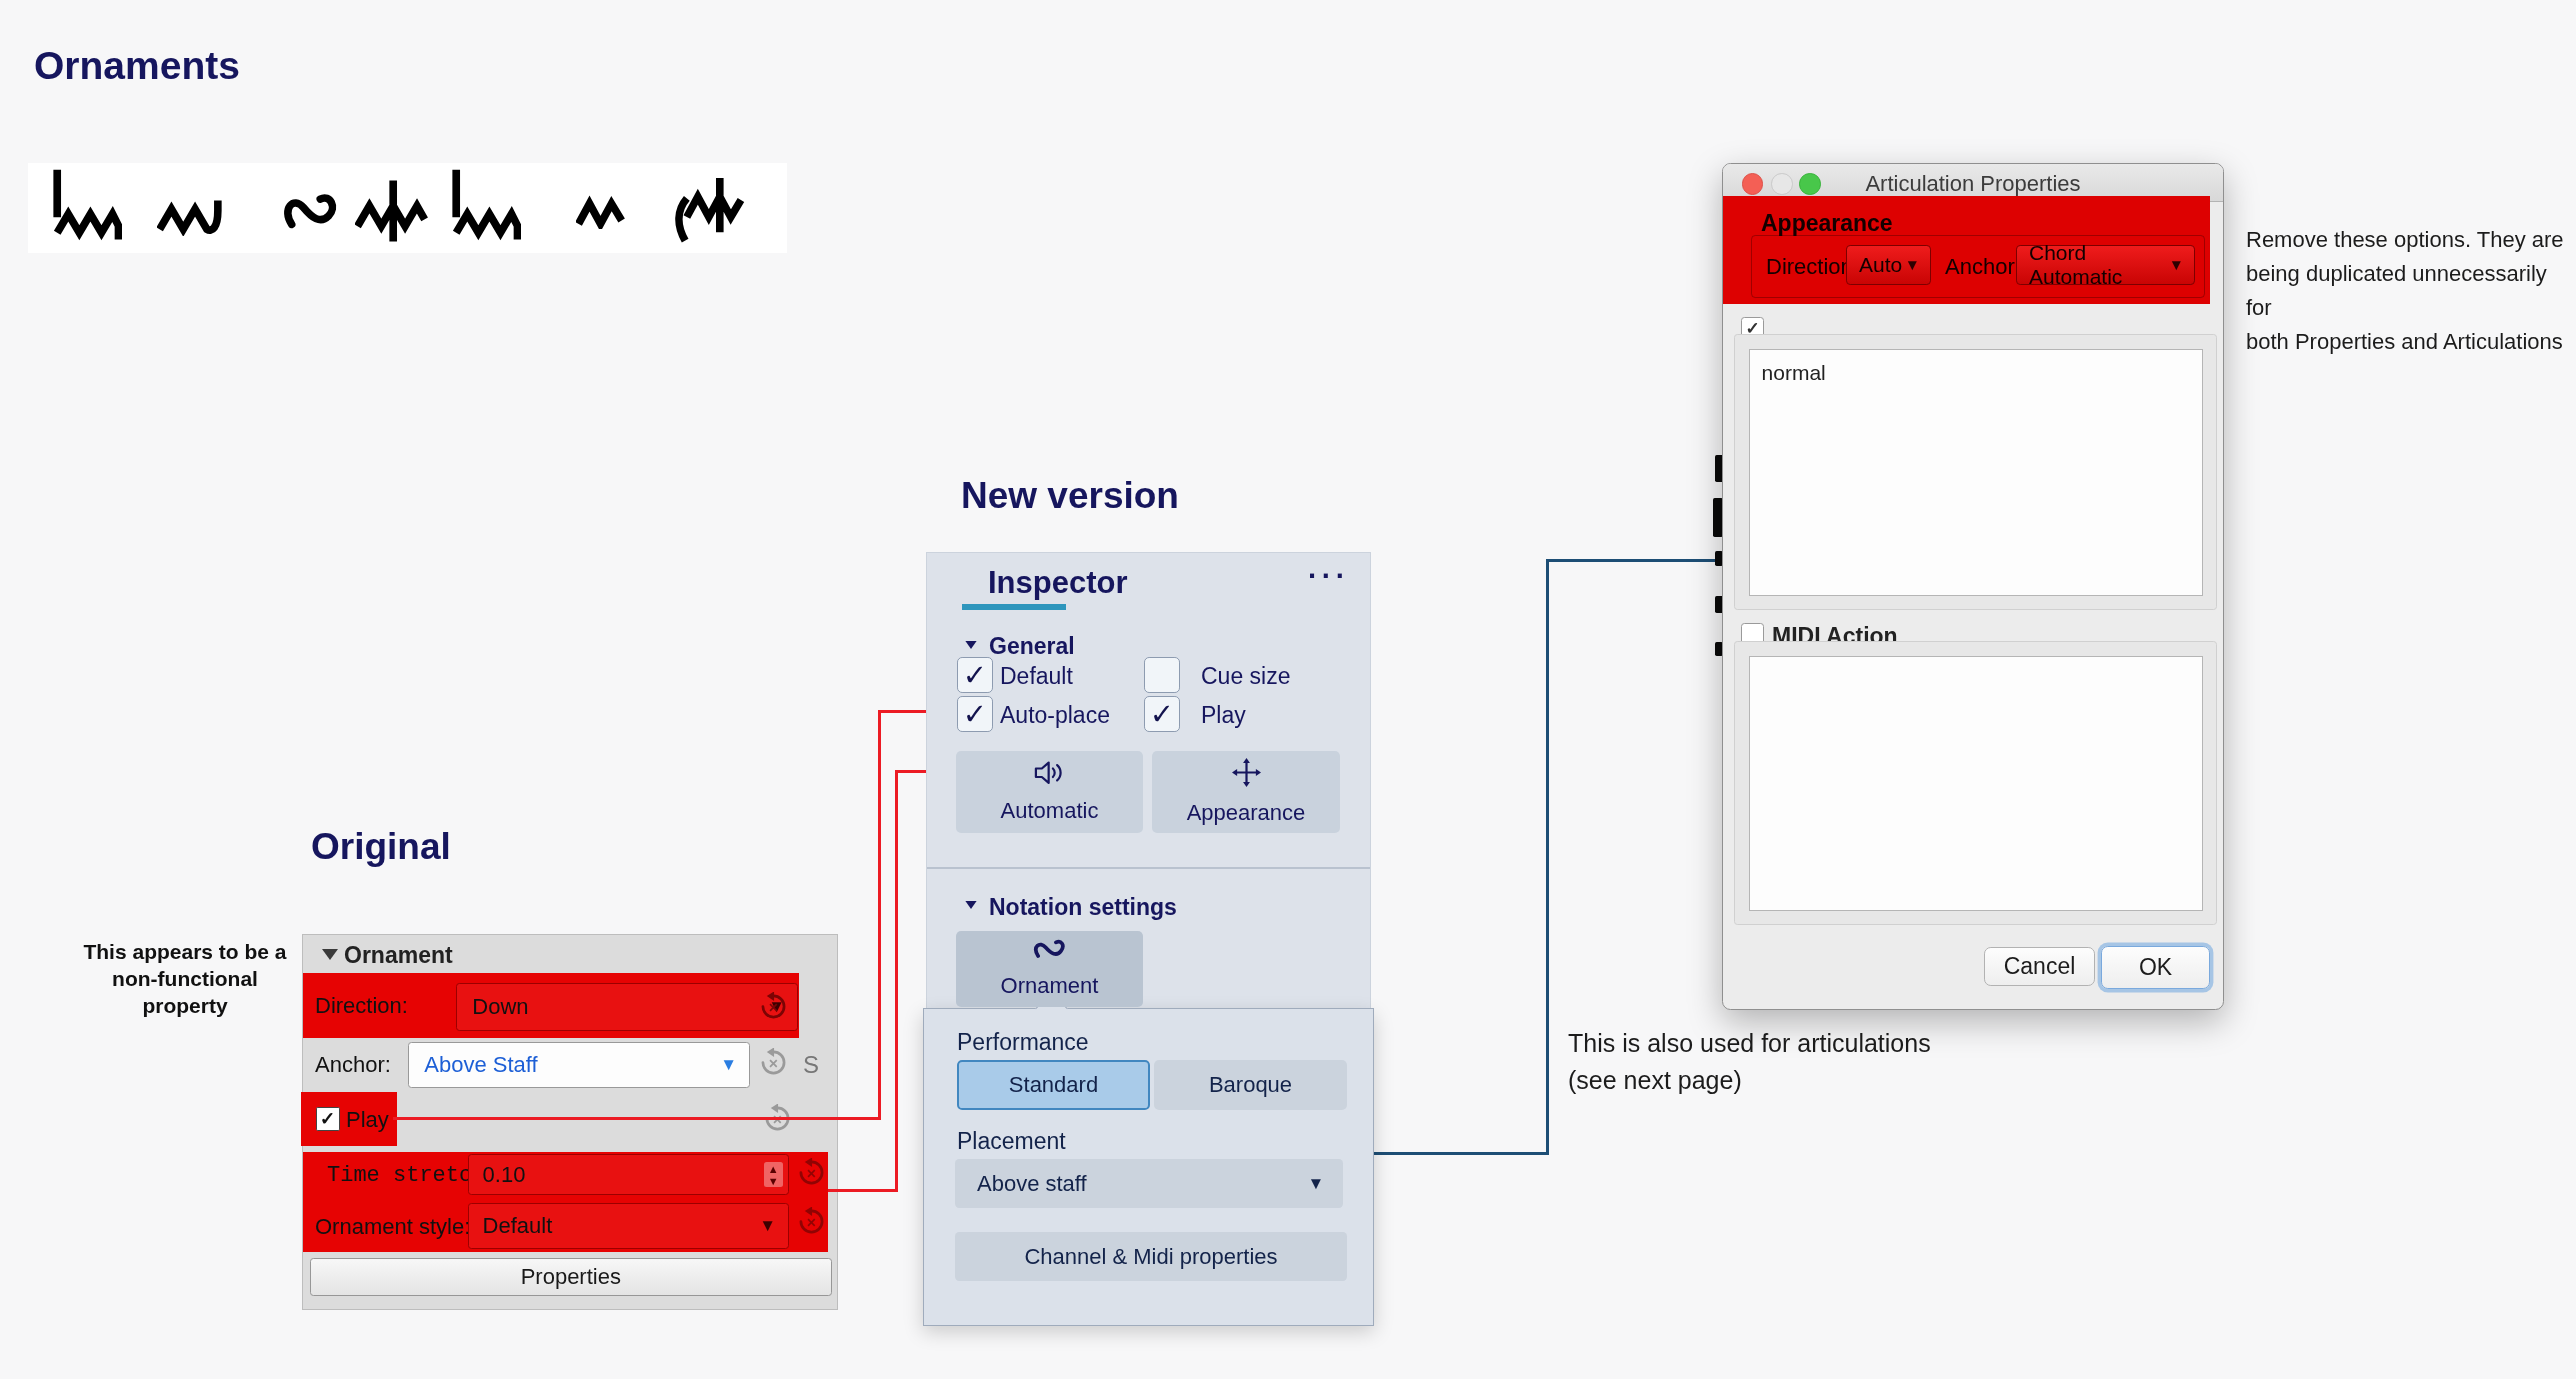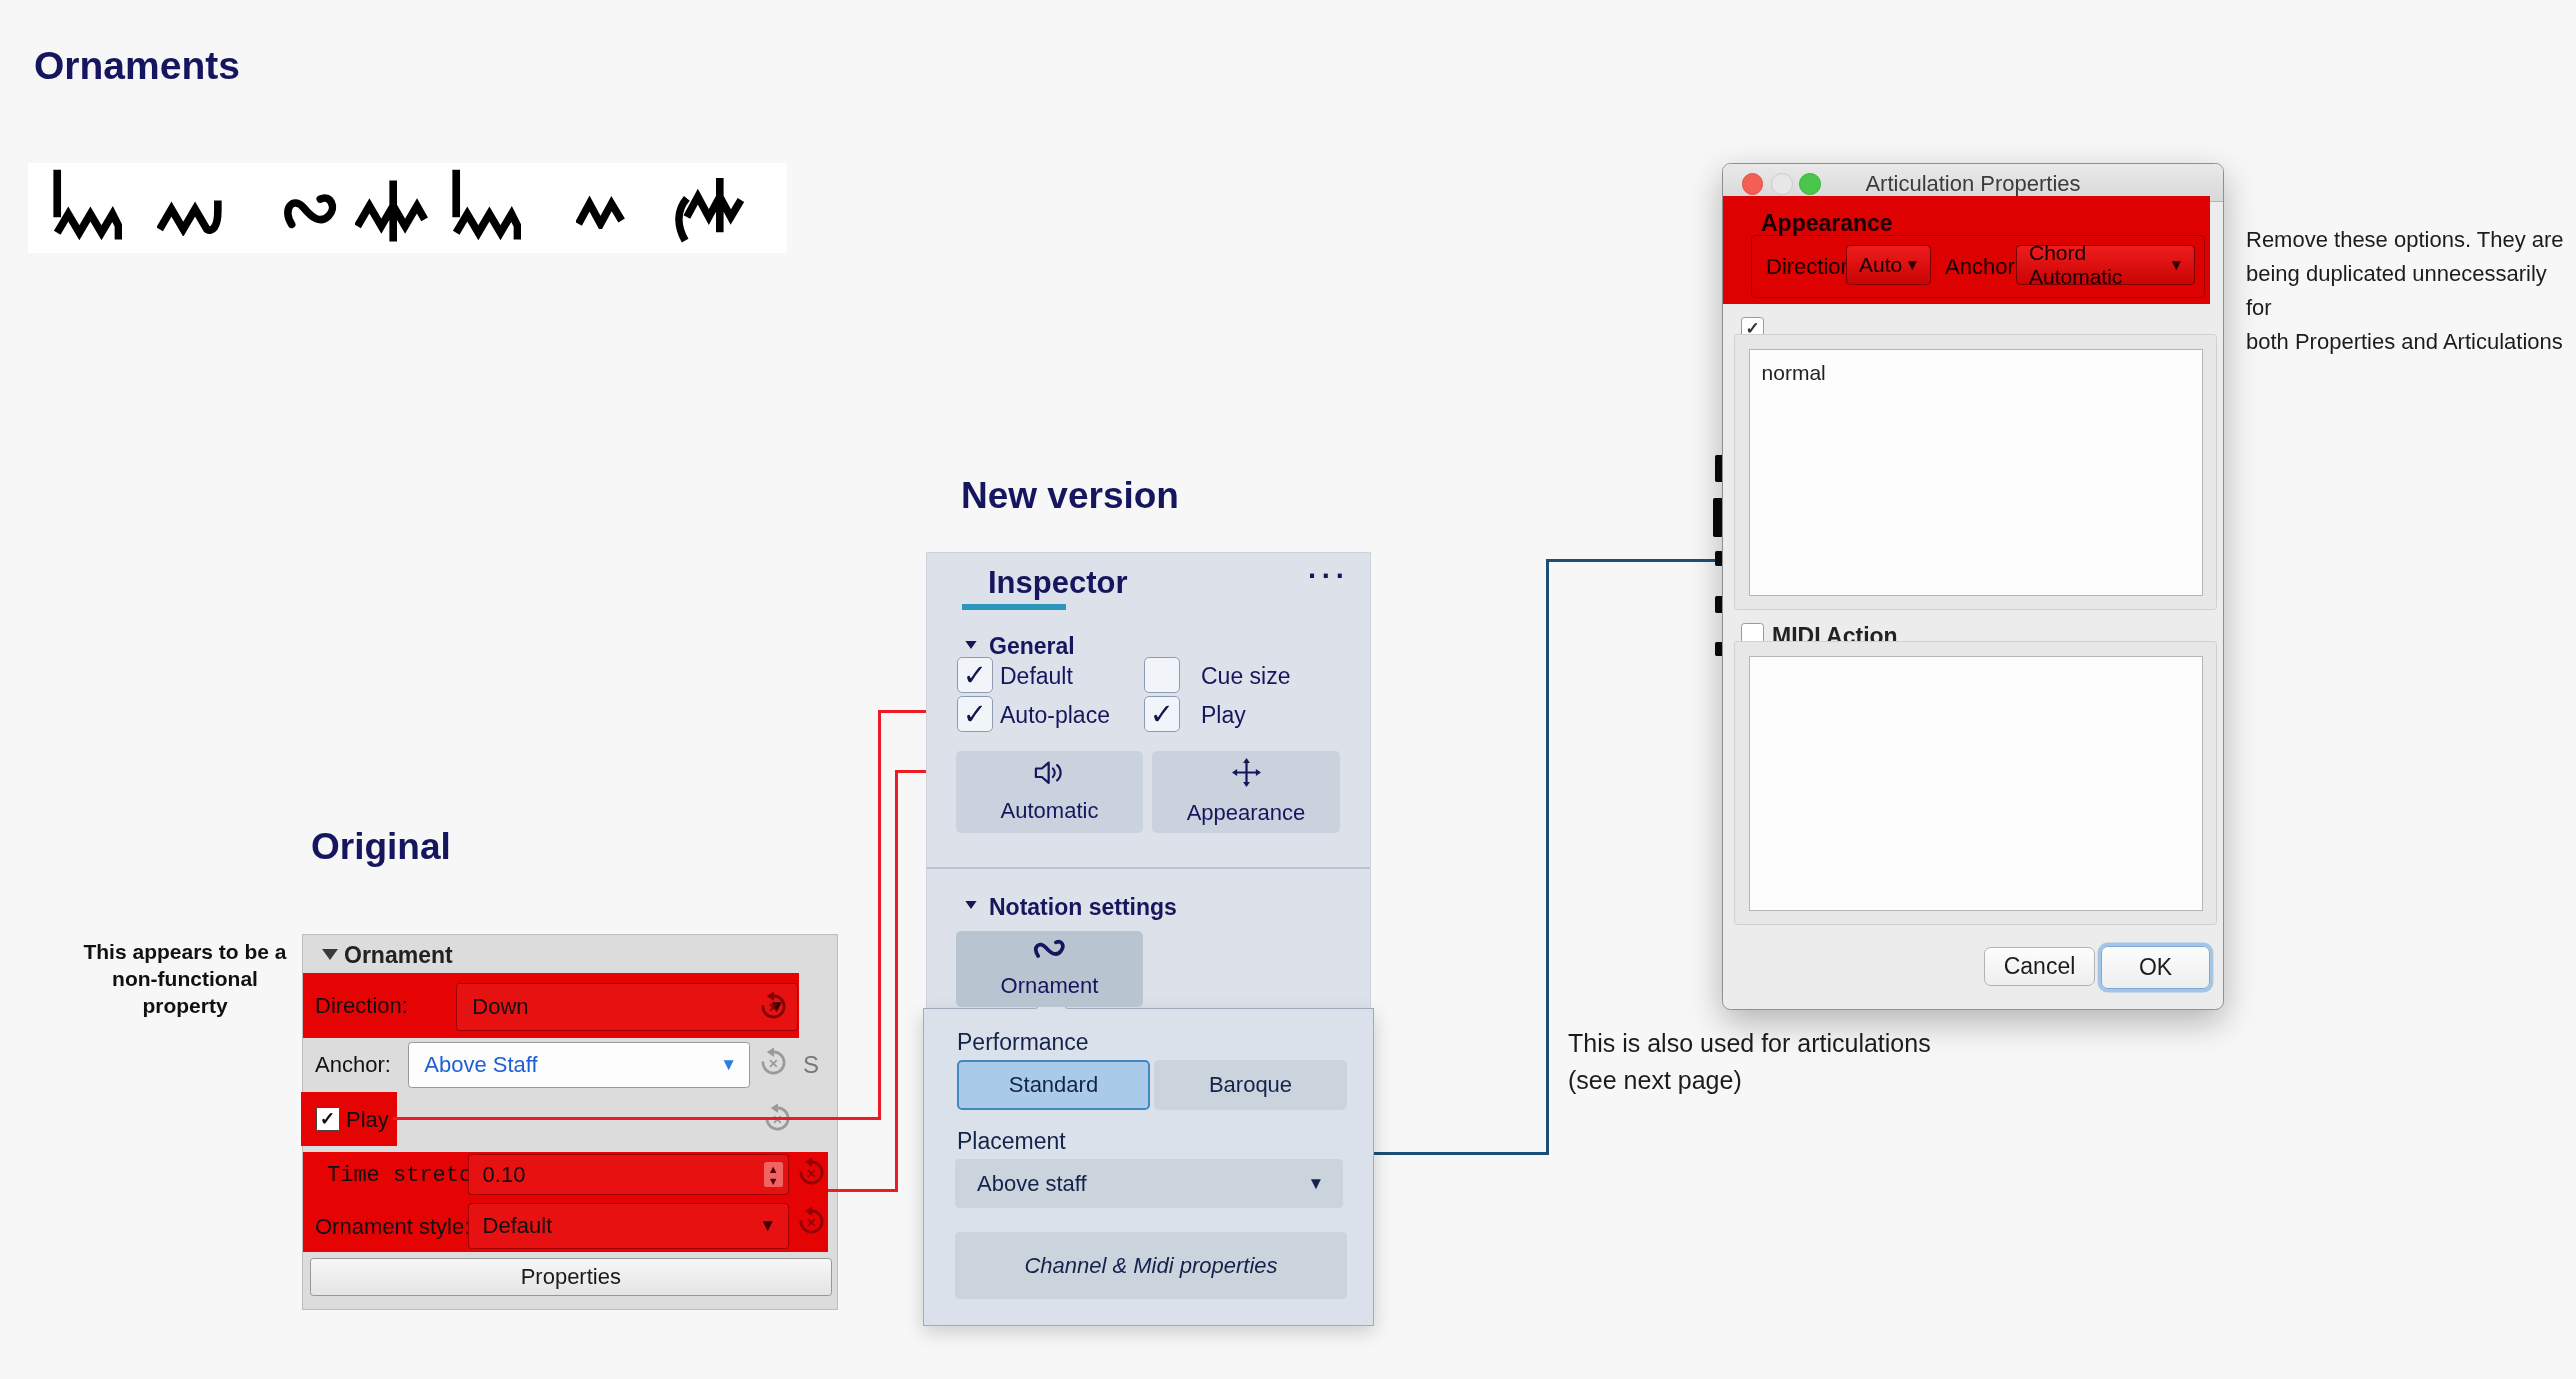--- a/index.html
+++ b/index.html
@@ -294,21 +294,21 @@
     <div class="abs plab" style="left:33px;top:20.4px;">Performance</div>
     <div class="abs seg sel" style="left:33px;top:51px;width:189px;height:46px;">Standard</div>
     <div class="abs seg unsel" style="left:230px;top:51px;width:189px;height:46px;">Baroque</div>
 
     <div class="abs plab" style="left:33px;top:119px;">Placement</div>
     <div class="abs pselect" style="left:31px;top:150px;width:388px;height:49px;">
       <span style="margin-left:22px;">Above staff</span>
       <span class="caret">▼</span>
     </div>
 
-    <div class="abs pbtn" style="left:31px;top:223px;width:392px;height:67px;font-style:italic;">Channel &amp; Midi properties</div>
+    <div class="abs pbtn" style="left:31px;top:223px;width:392px;height:49px;">Channel &amp; Midi properties</div>
   </div>
 
   <div class="abs blueline" style="left:1371px;top:1152px;width:177px;height:2.5px;"></div>
   <div class="abs blueline" style="left:1546px;top:559px;width:2.5px;height:596px;"></div>
   <div class="abs blueline" style="left:1546px;top:559px;width:176px;height:2.5px;"></div>
 
   <div class="abs note" style="left:1568px;top:1025px;font-size:25px;line-height:37px;color:#1c1c1c;">
     <div>This is also used for articulations</div>
     <div>(see next page)</div>
   </div>

